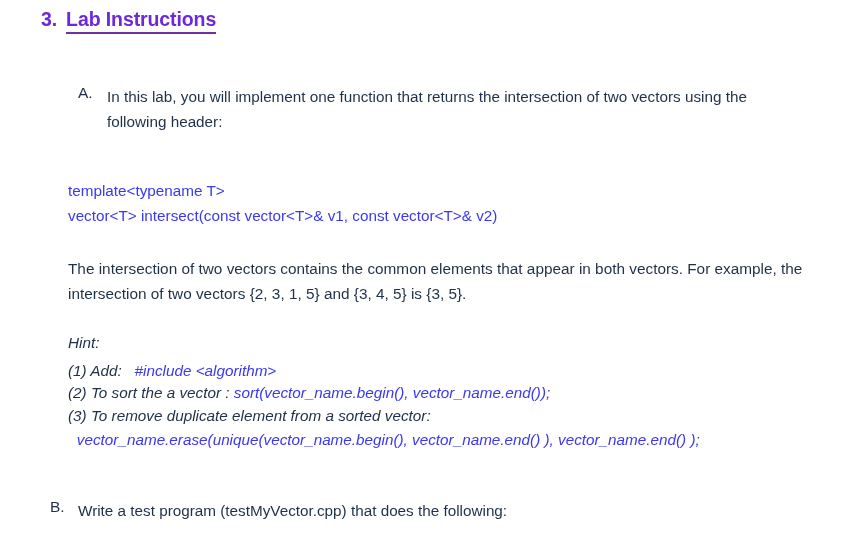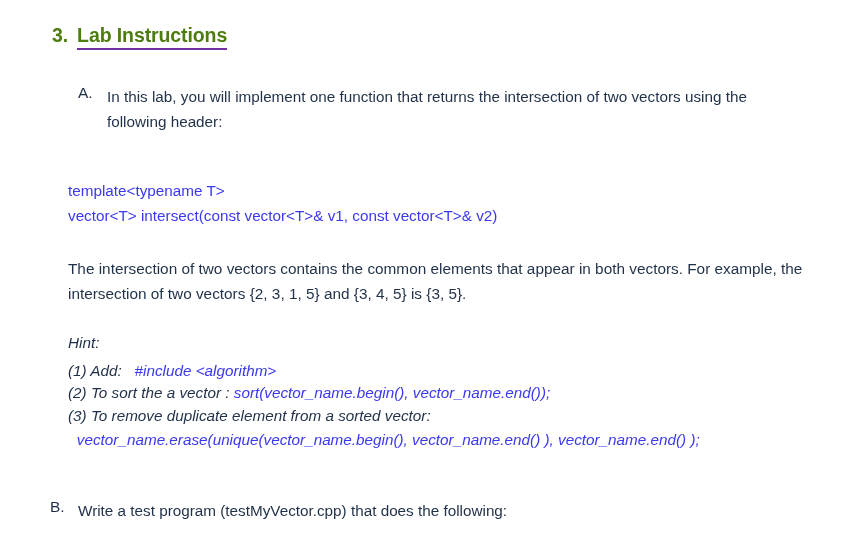--- a/index.html
+++ b/index.html
@@ -18,28 +18,27 @@
 
   .page {
     position: absolute;
     inset: 0;
     background: #ffffff;
   }
 
   
   .heading {
     position: absolute;
-    left: 52px;
+    left: 41px;
     top: 8px;
     font-size: 19.5px;
     font-weight: bold;
-    color: #4d7c0f;
+    color: #6d28d9;
     letter-spacing: -0.1px;
     white-space: nowrap;
-    margin-top: 16px;
   }
   .heading .num {
     display: inline-block;
     margin-right: 9px;
   }
   .heading .txt {
     display: inline-block;
     border-bottom: 2px solid #7030A0;
     padding-bottom: 1px;
   }

